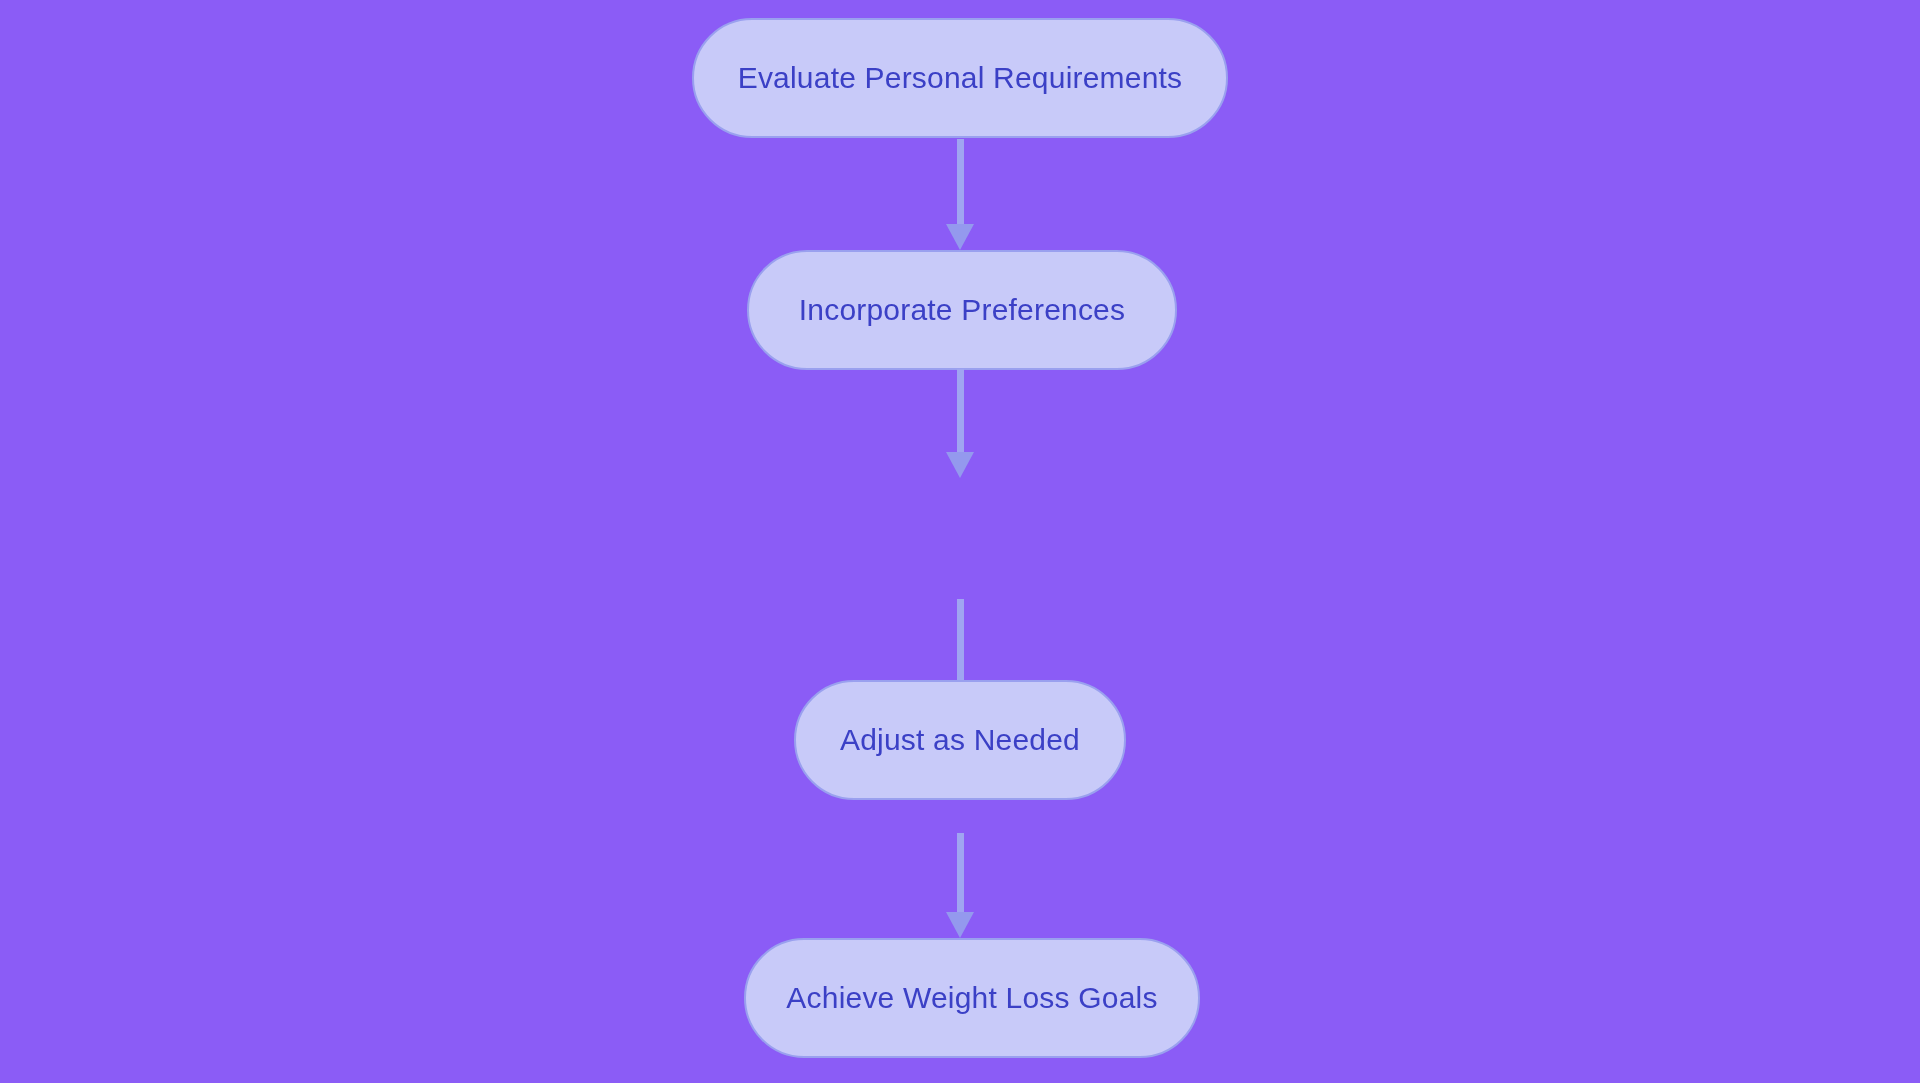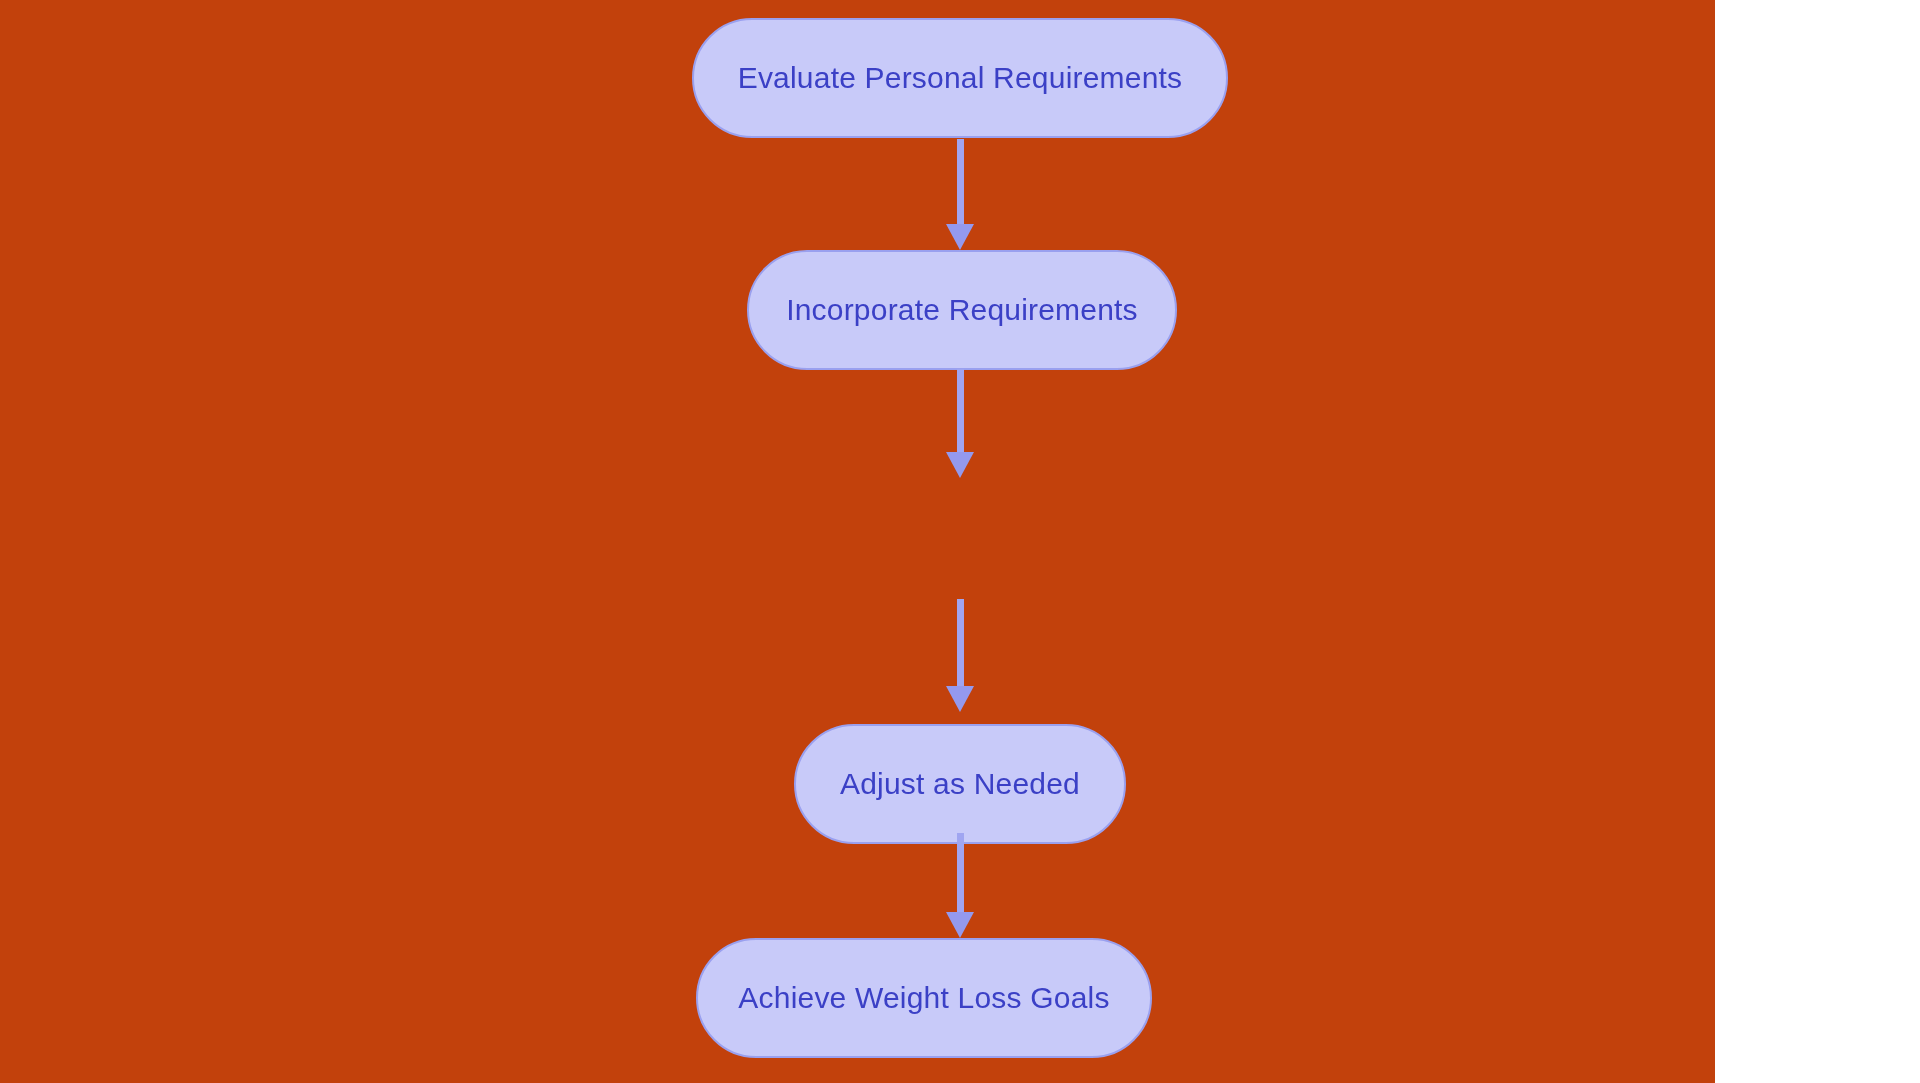--- a/index.html
+++ b/index.html
@@ -6,23 +6,23 @@
     margin: 0;
     padding: 0;
     width: 1920px;
     height: 1083px;
     background: #ffffff;
     font-family: "Liberation Sans", sans-serif;
     overflow: hidden;
   }
   .canvas {
     position: relative;
-    width: 1715px;
+    width: 1920px;
     height: 1083px;
-    background: #c2410c;
+    background: #8b5cf6;
   }
   .node {
     position: absolute;
     height: 120px;
     border-radius: 60px;
     background: #c8caf9;
     border: 2px solid #9aa0ef;
     box-sizing: border-box;
     display: flex;
     align-items: center;
@@ -32,22 +32,22 @@
     color: #3b40c6;
     font-size: 30px;
     font-weight: 400;
     letter-spacing: 0.2px;
     white-space: nowrap;
     text-align: center;
   }
   .node-1 { left: 692px; top:  18px; width: 536px; }
   .node-2 { left: 747px; top: 250px; width: 430px; }
   .node-3 { left: 725px; top: 478px; width: 473px; }
-  .node-4 { left: 794px; top: 724px; width: 332px; }
-  .node-5 { left: 696px; top: 938px; width: 456px; }
+  .node-4 { left: 794px; top: 680px; width: 332px; }
+  .node-5 { left: 744px; top: 938px; width: 456px; }
 
   .arrow {
     position: absolute;
     left: 946px;            
     width: 28px;
     display: flex;
     flex-direction: column;
     align-items: center;
   }
   .arrow-1 { top: 139px; height: 111px; }
@@ -77,21 +77,21 @@
   <div class="node node-1">
     <span class="node-label">Evaluate Personal Requirements</span>
   </div>
 
   <div class="arrow arrow-1">
     <div class="arrow-shaft"></div>
     <div class="arrow-head"></div>
   </div>
 
   <div class="node node-2">
-    <span class="node-label">Incorporate Requirements</span>
+    <span class="node-label">Incorporate Preferences</span>
   </div>
 
   <div class="arrow arrow-2">
     <div class="arrow-shaft"></div>
     <div class="arrow-head"></div>
   </div>
 
 
   <div class="arrow arrow-3">
     <div class="arrow-shaft"></div>

